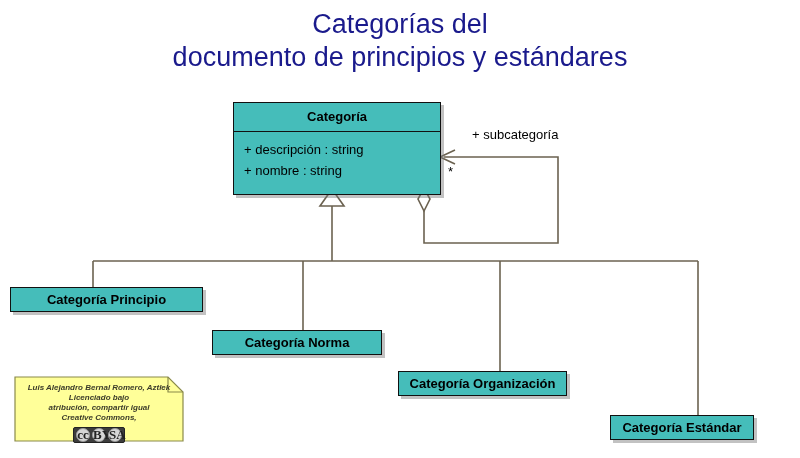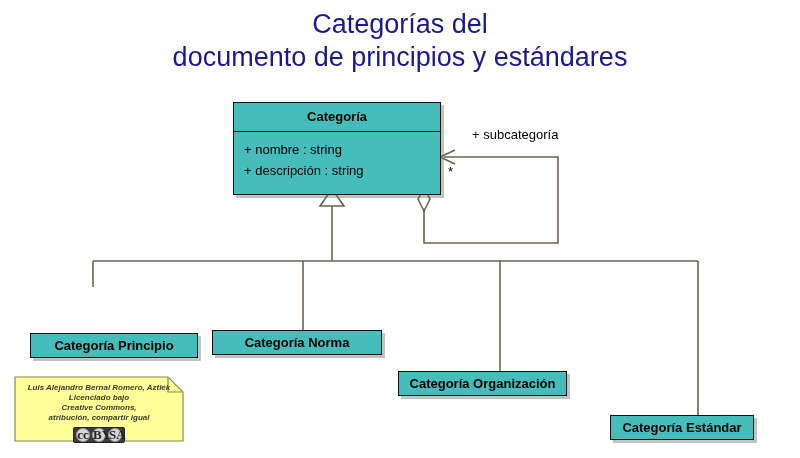--- a/index.html
+++ b/index.html
@@ -197,29 +197,29 @@
       <path d="M 698 261 L 698 415" fill="none" stroke="#6b6250" stroke-width="1.6"></path>
 
       <polygon points="332,189 344,206 320,206" fill="#ffffff" stroke="#6b6250" stroke-width="1.6"></polygon>
     </g>
   </svg>
 
   <div class="uml-class" style="left:233px; top:102px; width:208px; height:93px;">
     <div class="cls-name">Categoría</div>
     <div class="cls-sep"></div>
     <div class="cls-attrs">
+      <div class="attr">+ descripción : string</div>
       <div class="attr">+ nombre : string</div>
-      <div class="attr">+ descripción : string</div>
     </div>
   </div>
 
   <div class="edge-label" style="left:451px; top:127px;margin-left:21px;">+ subcategoría</div>
   <div class="mult-label" style="left:448px; top:164px;">*</div>
 
-  <div class="uml-simple" style="left:30px; top:287px; width:168px; height:25px;margin-top:46px;">
+  <div class="uml-simple" style="left:10px; top:287px; width:193px; height:25px;">
     <span class="cls-name">Categoría Principio</span>
   </div>
 
   <div class="uml-simple" style="left:212px; top:330px; width:170px; height:25px;">
     <span class="cls-name">Categoría Norma</span>
   </div>
 
   <div class="uml-simple" style="left:398px; top:371px; width:169px; height:25px;">
     <span class="cls-name">Categoría Organización</span>
   </div>
@@ -229,22 +229,22 @@
   </div>
 
   <div class="note" style="left:14px; top:376px; width:170px; height:66px;">
     <svg class="note-body" viewBox="0 0 170 66" width="170" height="66" xmlns="http://www.w3.org/2000/svg">
       <path d="M 1 1 L 154 1 L 169 16 L 169 65 L 1 65 Z" fill="#ffff99" stroke="#8a8a4a" stroke-width="1.2"></path>
       <path d="M 154 1 L 154 16 L 169 16" fill="none" stroke="#8a8a4a" stroke-width="1.2"></path>
     </svg>
     <div class="note-content">
       <span class="note-line">Luis Alejandro Bernal Romero, Aztlek</span>
       <span class="note-line">Licenciado bajo</span>
+      <span class="note-line">atribución, compartir igual</span>
       <span class="note-line">Creative Commons,</span>
-      <span class="note-line">atribución, compartir igual</span>
       <div class="cc-badge">
         <span class="cc-ico">cc</span>
         <span class="cc-ico">BY</span>
         <span class="cc-ico">SA</span>
       </div>
     </div>
   </div>
 
 </div>
 

